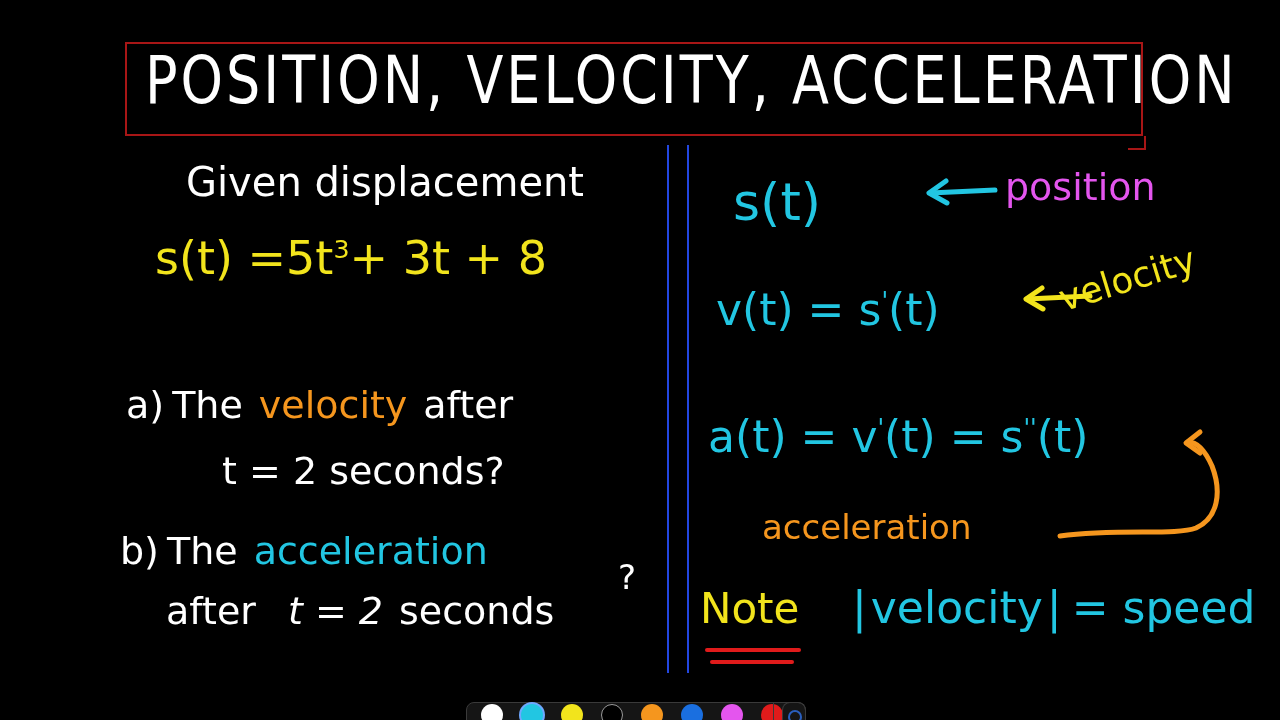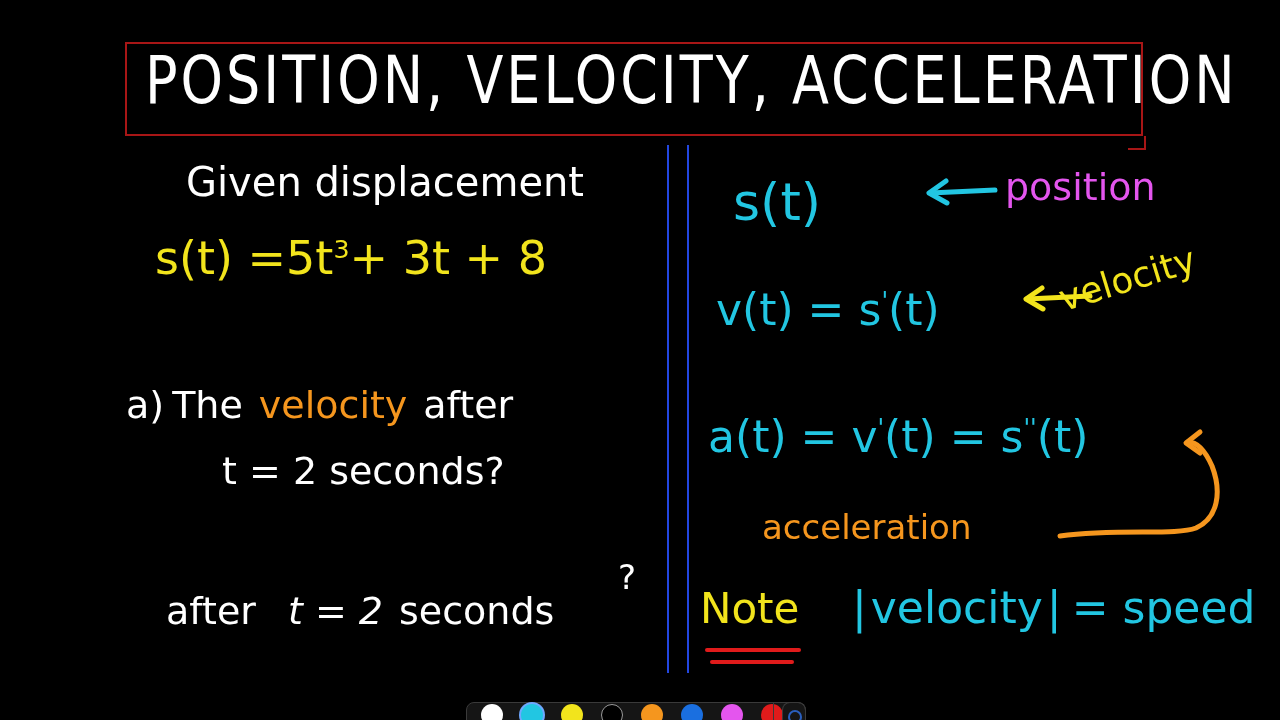--- a/index.html
+++ b/index.html
@@ -173,20 +173,23 @@
   <div class="hw yellow" style="left:155px; top:235px; font-size:46px;">
     <span class="inl">s(t) =</span><span class="inl">5t</span><span class="inl sup">3</span><span class="inl">+ 3t + 8</span>
   </div>
 
 
   <div class="hw" style="left:126px; top:386px; font-size:38px;">
     <span class="inl white">a)</span><span class="inl white" style="margin-left:8px;">The</span><span class="inl orange" style="margin-left:16px;">velocity</span><span class="inl white" style="margin-left:16px;">after</span>
   </div>
   <div class="hw white" style="left:192px; top:452px; font-size:38px;margin-left:30px;">t = 2 seconds?</div>
 
+  <div class="hw" style="left:120px; top:532px; font-size:38px;">
+    <span class="inl white">b)</span><span class="inl white" style="margin-left:8px;">The</span><span class="inl cyan" style="margin-left:16px;">acceleration</span>
+  </div>
   <div class="hw" style="left:166px; top:592px; font-size:38px;">
     <span class="inl white">after</span><span class="inl white" style="margin-left:32px;font-style:italic;">t = 2</span><span class="inl white" style="margin-left:16px;">seconds</span>
   </div>
   <div class="hw white" style="left:618px; top:560px; font-size:34px;">?</div>
 
   <div class="hw cyan" style="left:733px; top:176px; font-size:52px;">s(t)</div>
   <div class="hw cyan" style="left:716px; top:288px; font-size:44px;">
     <span class="inl">v(t) = s</span><span class="inl sup">'</span><span class="inl">(t)</span>
   </div>
 

